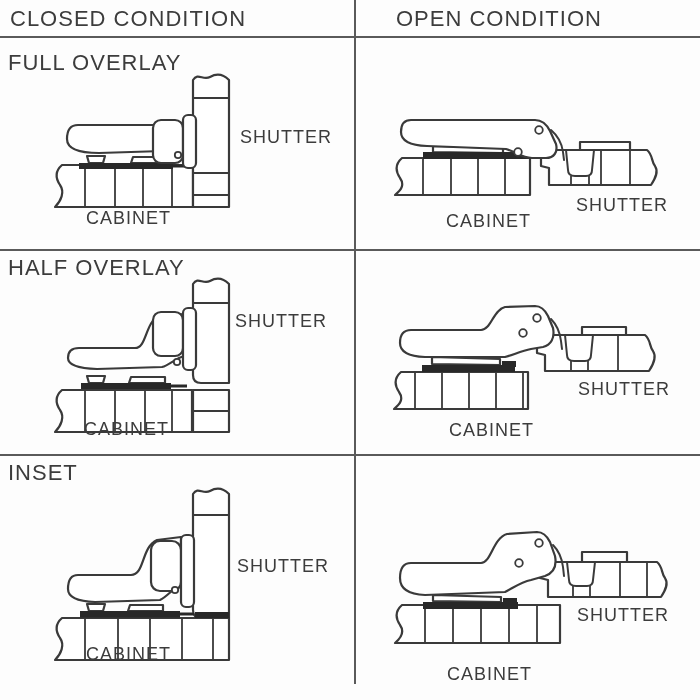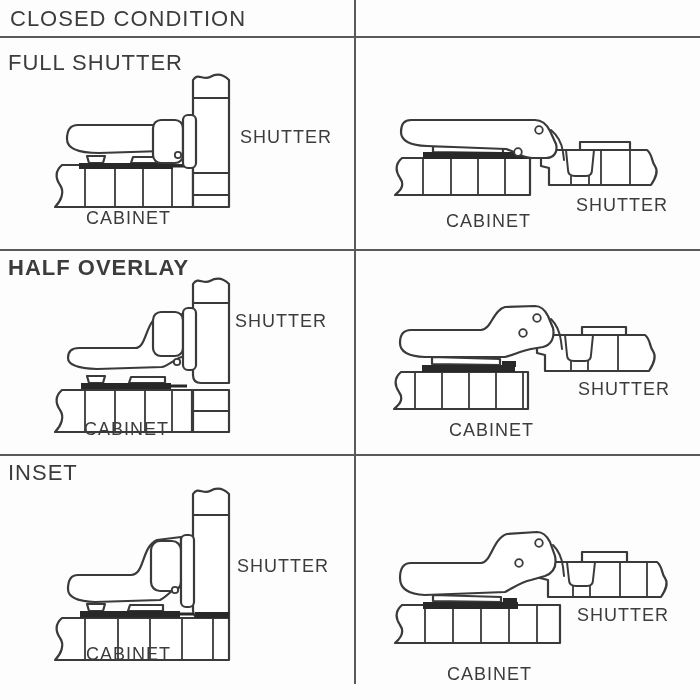--- a/index.html
+++ b/index.html
@@ -26,23 +26,24 @@
 <body>
 
 <div id="sheet">
 
   <div class="vline" style="left:354px;height:684px;"></div>
   <div class="hline" style="top:36px;"></div>
   <div class="hline" style="top:249px;"></div>
   <div class="hline" style="top:454px;"></div>
 
   <div class="txt hdr" style="left:10px;top:6px;">CLOSED CONDITION</div>
+  <div class="txt hdr" style="left:396px;top:6px;">OPEN CONDITION</div>
 
-  <div class="txt rowlab" style="left:8px;top:50px;">FULL SHUTTER</div>
-  <div class="txt rowlab" style="left:8px;top:255px;font-weight:bold;">HALF OVERLAY</div>
+  <div class="txt rowlab" style="left:8px;top:50px;">FULL OVERLAY</div>
+  <div class="txt rowlab" style="left:8px;top:255px;">HALF OVERLAY</div>
   <div class="txt rowlab" style="left:8px;top:460px;text-align:center;">INSET</div>
 
   <svg style="left:35px;top:65px;" width="300" height="175" viewBox="0 0 300 175">
     <path class="board" d="M158,100 L27,100 C19,107 21,114 25,120 C30,127 26,136 20,142 L158,142 Z"></path>
     <path class="thin" d="M50,100 V142 M80,100 V142 M108,100 V142 M137,100 V142"></path>
     <path class="board" d="M194,142 L194,15 C188,9 182,8 175,12 C168,16 163,7 158,15 L158,142 Z"></path>
     <path class="thin" d="M158,33 H194 M158,108 H194 M158,130 H194"></path>
     <path class="board" d="M52,91 L70,91 L68,98 L54,98 Z"></path>
     <path class="board" d="M98,92 L132,92 L132,98 L96,98 Z"></path>
     <rect class="plate" x="44" y="98" width="94" height="6"></rect>

